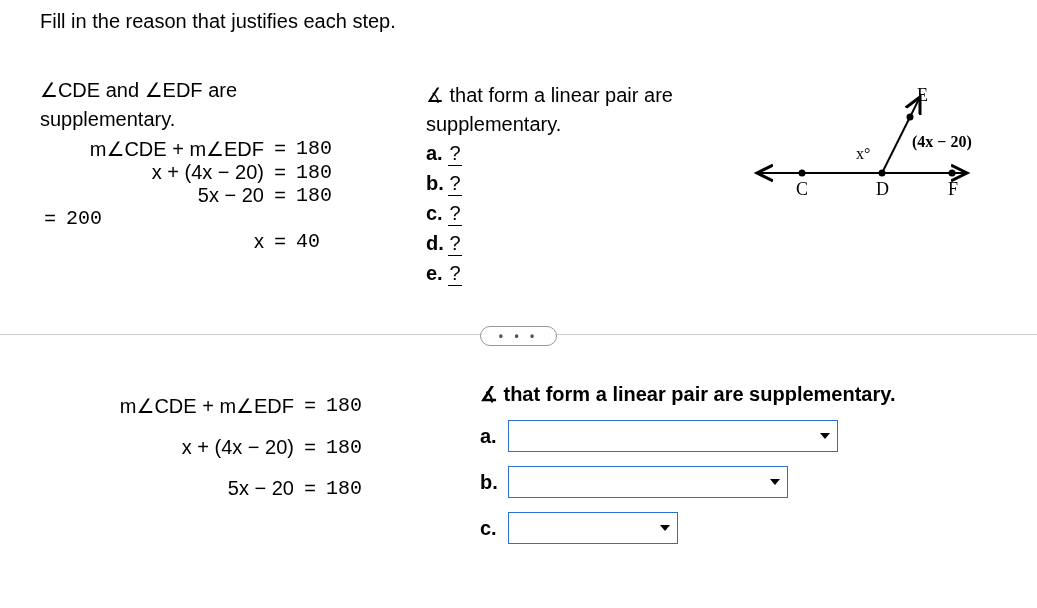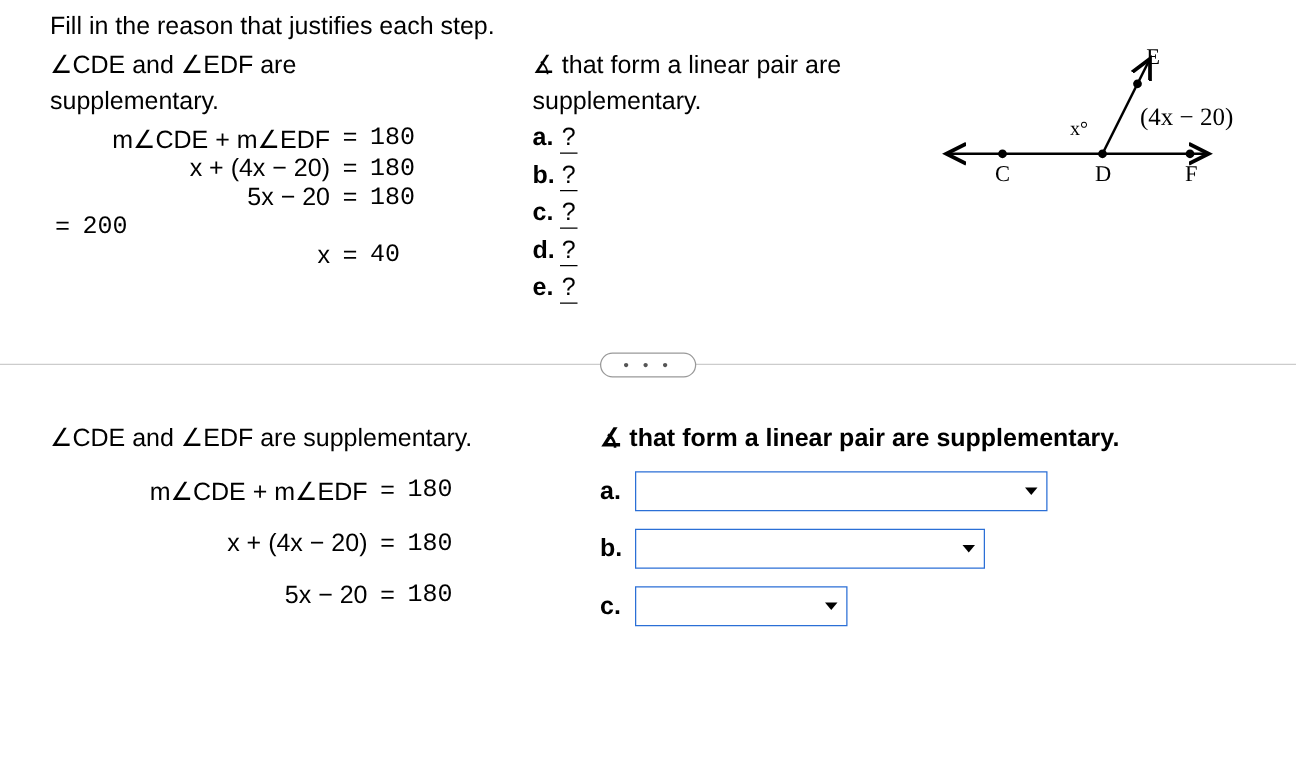--- a/index.html
+++ b/index.html
@@ -6,23 +6,23 @@
   body {
     margin: 0;
     padding: 10px 40px 20px 40px;
     font-family: Arial, sans-serif;
     font-size: 20px;
     color: #000;
     background: #fff;
     width: 1037px;
   }
   .instruction { }
-  .top-block { display: flex; gap: 36px; margin-bottom: 30px; }
+  .top-block { display: flex; gap: 36px; margin-bottom: 30px; align-items: center; }
   .col1 { width: 350px; }
-  .col2 { width: 280px; }
+  .col2 { width: 280px; margin-top: 44px; }
   .figure { flex: 1; position: relative; height: 160px; }
   .math-line { white-space: nowrap; margin: 6px 0; font-family: Arial, sans-serif; }
   .eq-row { display: flex; }
   .eq-left { width: 230px; text-align: right; padding-right: 6px; }
   .eq-eq { width: 20px; text-align: center; }
   .eq-right { width: 50px; text-align: left; padding-left: 6px; font-family: Liberation Mono, monospace; }
   .reason-row { display: flex; margin: 6px 0; }
   .rletter { font-weight: bold; width: 22px; }
   .rq { border-bottom: 1.5px solid #000; width: 14px; text-align: center; }
   .ellipsis-wrap { text-align: center; margin: 20px 0 30px 0; position: relative; }
@@ -156,33 +156,32 @@
       <circle cx="60" cy="90" r="3.5" fill="#000"></circle>
       <circle cx="140" cy="90" r="3.5" fill="#000"></circle>
       <circle cx="210" cy="90" r="3.5" fill="#000"></circle>
       <circle cx="168" cy="34" r="3.5" fill="#000"></circle>
     </svg>
     <div class="pt-label" style="left:175px; top:2px;">E</div>
     <div class="pt-label" style="left:54px; top:96px;">C</div>
     <div class="pt-label" style="left:134px; top:96px;">D</div>
     <div class="pt-label" style="left:206px; top:96px;">F</div>
     <div class="pt-label serif" style="left:114px; top:62px; font-size:16px;">x°</div>
-    <div class="pt-label serif" style="left:170px; top:50px; font-size:20px; white-space:nowrap;">(4x − 20)</div>
+    <div class="pt-label serif" style="left:170px; top:50px; font-size:16px; white-space:nowrap;font-weight:bold;">(4x − 20)</div>
   </div>
 
 </div>
 
 <div class="ellipsis-wrap">
   <span class="ellipsis-pill">•  •  •</span>
 </div>
 
 <div class="bottom-block">
 
   <div class="bcol1">
-    <div class="math-line" style="margin-bottom:18px;">∠CDE and ∠EDF are supplementary.</div>
 
     <div class="beq-row">
       <div class="beq-left">m∠CDE + m∠EDF</div>
       <div class="eq-eq">=</div>
       <div class="eq-right">180</div>
     </div>
     <div class="beq-row">
       <div class="beq-left">x + (4x − 20)</div>
       <div class="eq-eq">=</div>
       <div class="eq-right">180</div>

